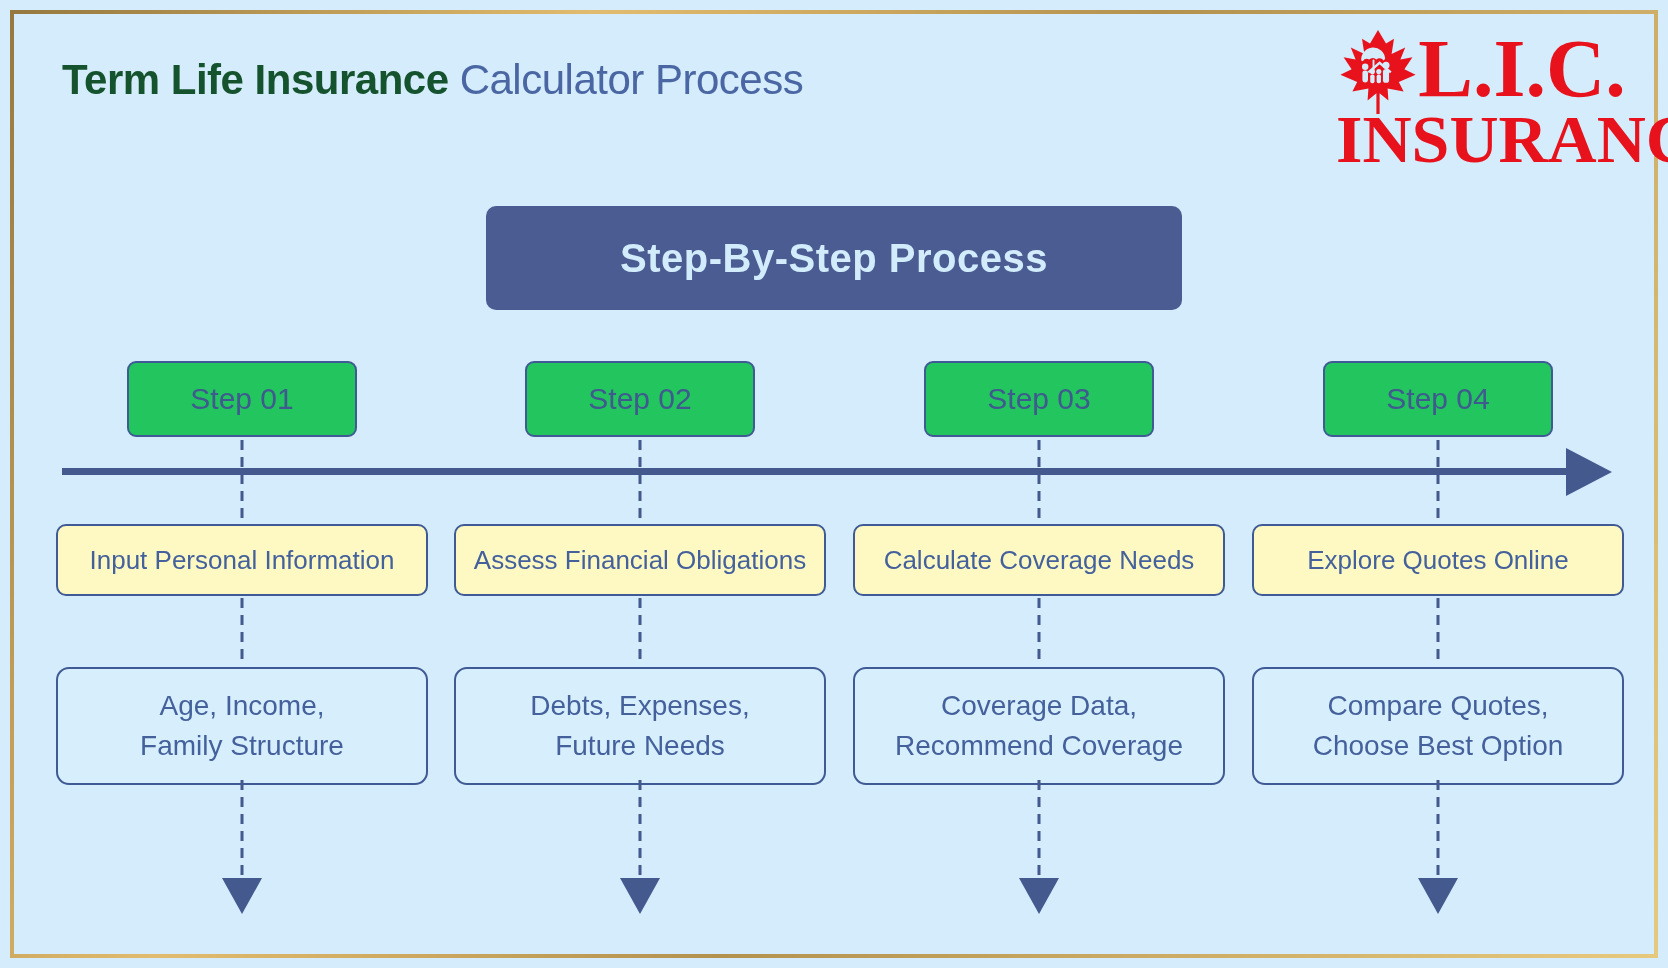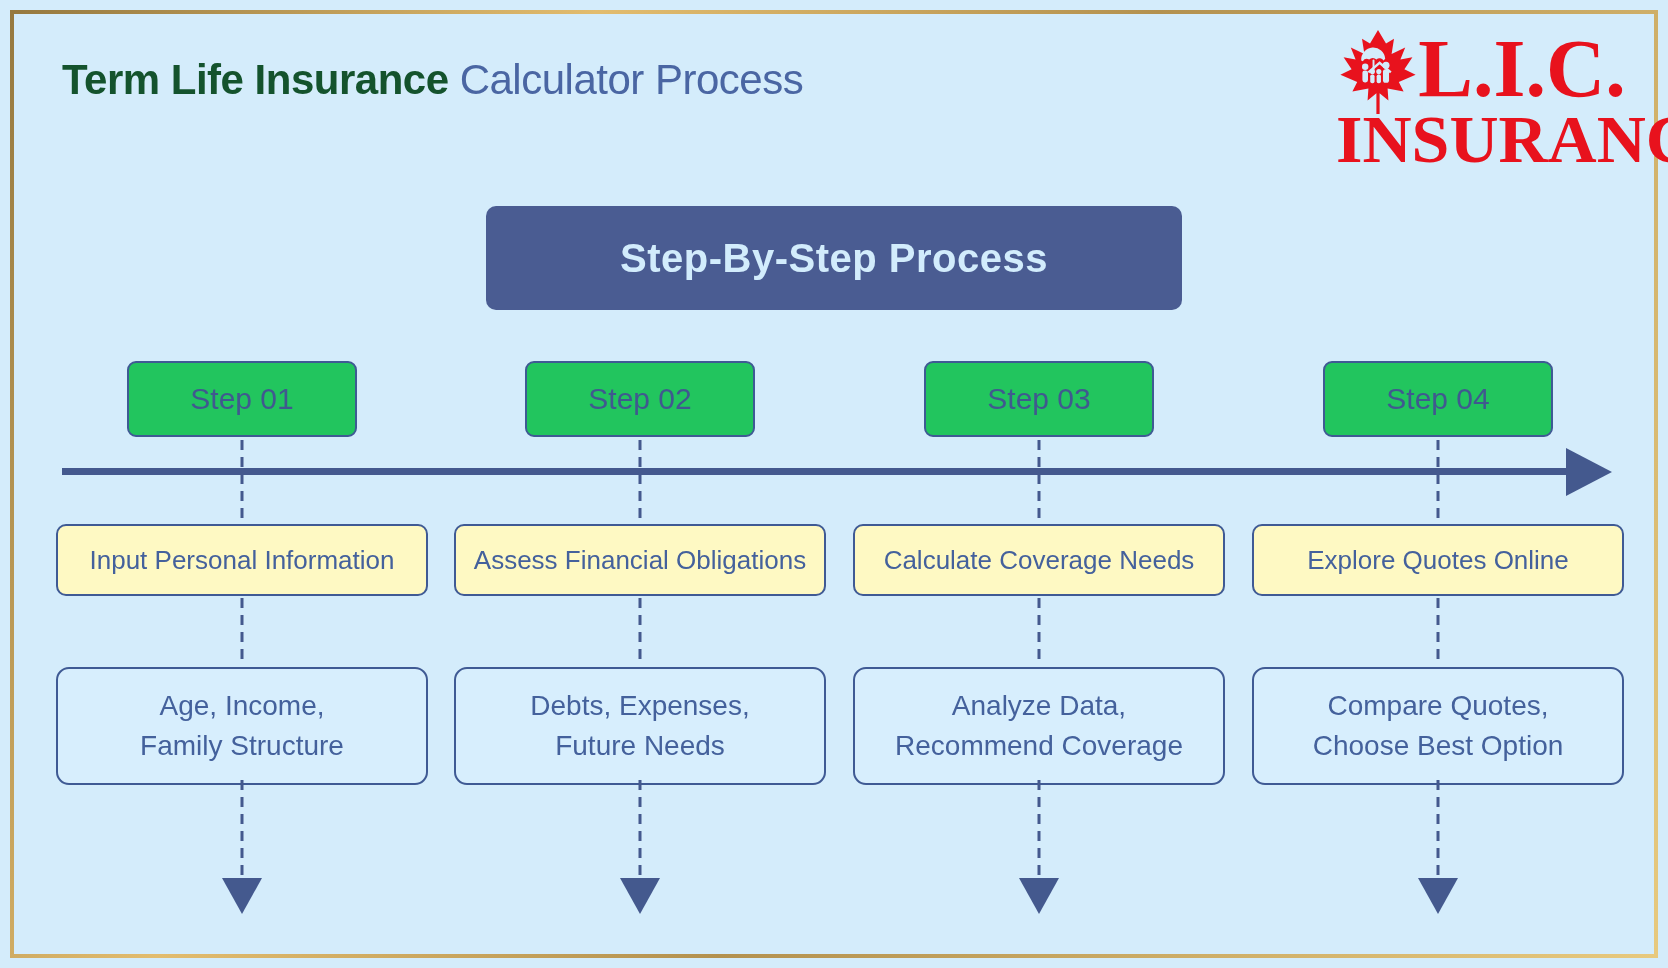--- a/index.html
+++ b/index.html
@@ -151,21 +151,21 @@
 <div class="col col3">
   <div class="step-box">
       <span>Step 03</span>
     </div>
   <div class="dash dash1"></div>
   <div class="label-box">
       <span>Calculate Coverage Needs</span>
     </div>
   <div class="dash dash2"></div>
   <div class="desc-box">
-    <div>Analyze Data,</div>
+    <div>Coverage Data,</div>
     <div>Recommend Coverage</div>
   </div>
   <div class="dash dash3"></div>
   <div class="darrow"></div>
 </div>
 
 <div class="col col4">
   <div class="step-box">
       <span>Step 04</span>
     </div>

